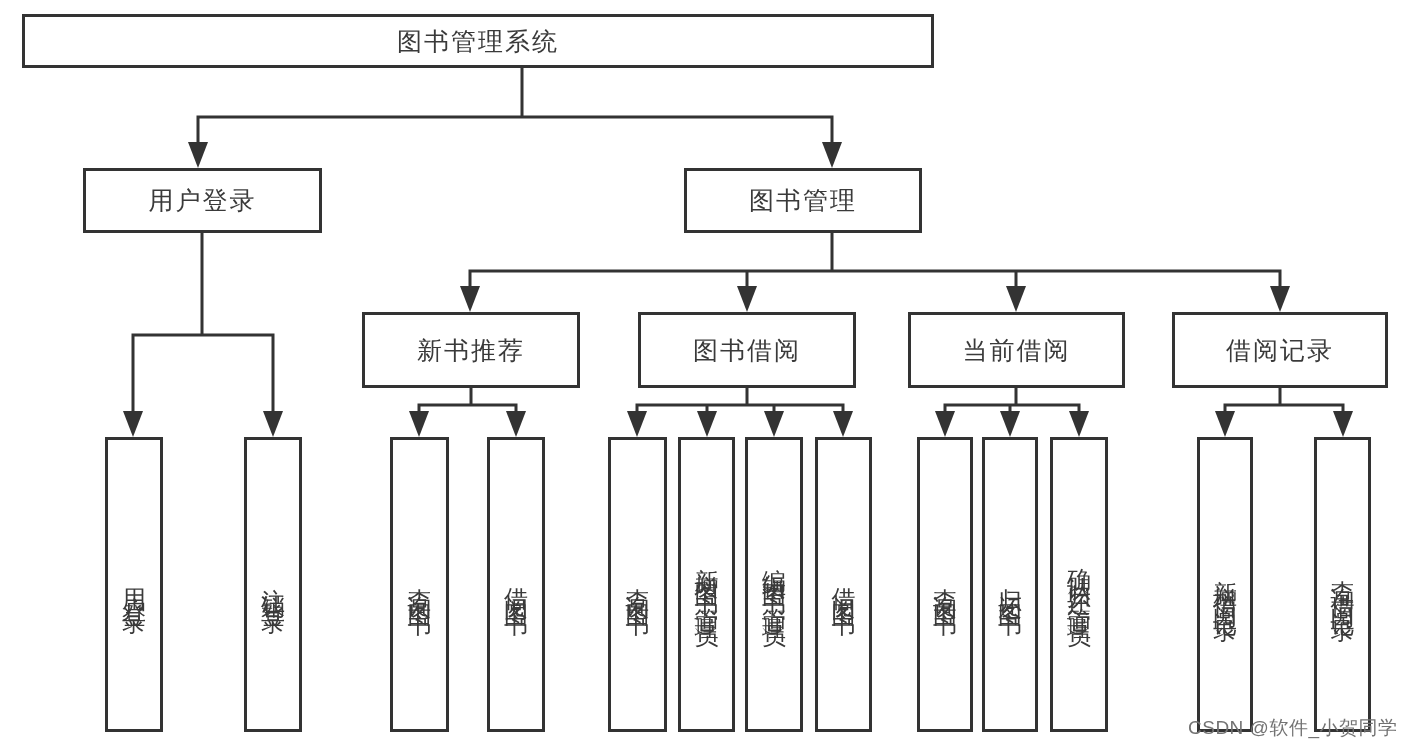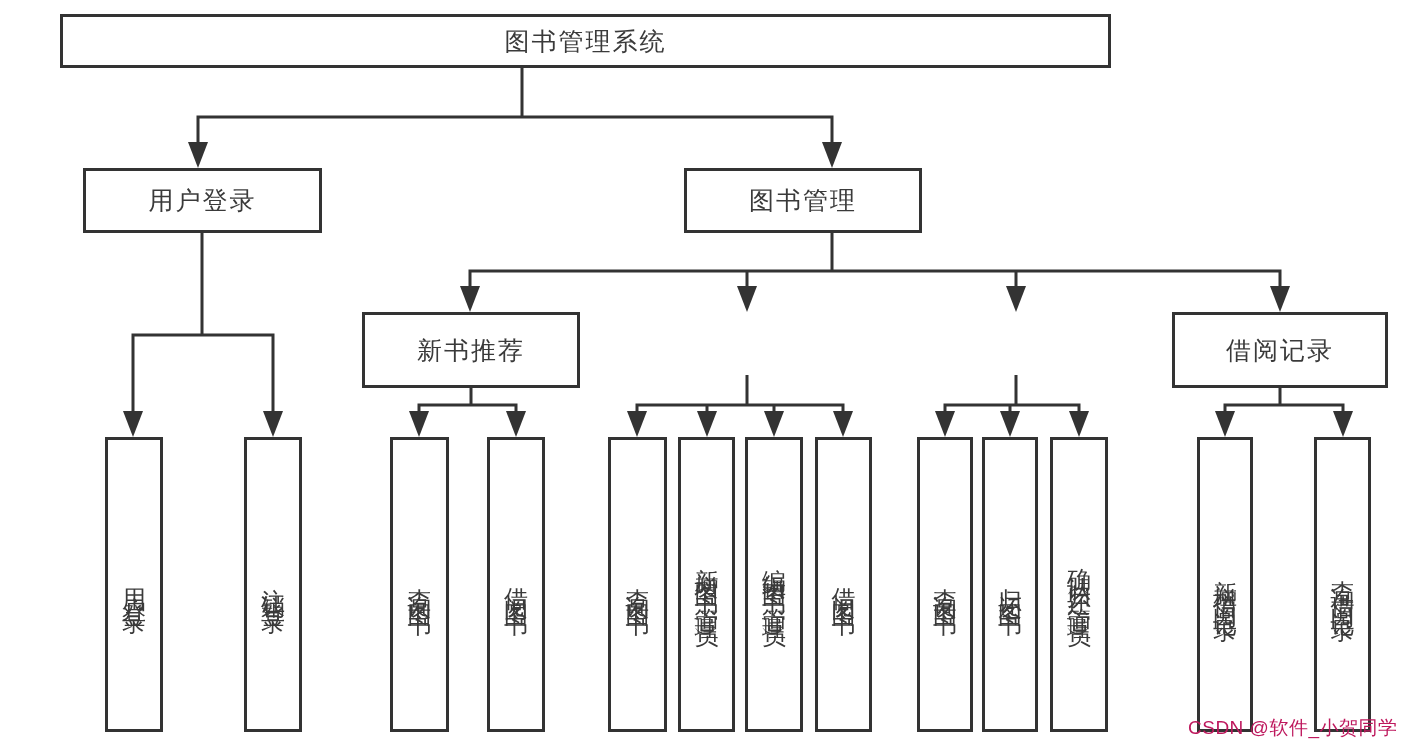--- a/index.html
+++ b/index.html
@@ -13,39 +13,39 @@
   .box{
     position:absolute;box-sizing:border-box;border:3px solid #333333;
     background:#ffffff;display:flex;align-items:center;justify-content:center;
   }
   .h-label{font-size:25px;letter-spacing:2px;white-space:nowrap;}
   .v-label{
     writing-mode:vertical-rl;text-orientation:mixed;
     font-size:24px;line-height:1;letter-spacing:8px;white-space:nowrap;
   }
   
-  .root-box   {left:22px;  top:14px;  width:1051px;height:54px;margin-left:38px;}
+  .root-box   {left:22px;  top:14px;  width:912px;height:54px;}
   .l2-login   {left:83px;  top:168px; width:239px; height:65px;}
   .l2-mgmt    {left:684px; top:168px; width:238px; height:65px;}
   .l3{top:312px;height:76px;}
   .l3-newbook {left:362px; width:218px;}
   .l3-borrow  {left:638px; width:218px;}
   .l3-current {left:908px; width:217px;}
   .l3-records {left:1172px;width:216px;}
   .leaf{top:437px;height:295px;}
   .lf-a1{left:105px;width:58px;}  .lf-a2{left:244px;width:58px;}
   .lf-b1{left:390px;width:59px;}  .lf-b2{left:487px;width:58px;}
   .lf-c1{left:608px;width:59px;}  .lf-c2{left:678px;width:57px;}
   .lf-c3{left:745px;width:58px;}  .lf-c4{left:815px;width:57px;}
   .lf-d1{left:917px;width:56px;}  .lf-d2{left:982px;width:56px;}
   .lf-d3{left:1050px;width:58px;}
   .lf-e1{left:1197px;width:56px;} .lf-e2{left:1314px;width:57px;}
   .watermark{
     position:absolute;left:1188px;top:715px;width:210px;
-    font-size:19px;color:#be185d;white-space:nowrap;z-index:5;
+    font-size:19px;color:#737373;white-space:nowrap;z-index:5;
     letter-spacing:0.5px;
   }
 </style>
 </head>
 <body>
 
 <div class="canvas">
 
   <svg class="connectors" width="1405" height="747" viewBox="0 0 1405 747">
     <path d="M522 68 V117 M198 147 V117 H832 V147"></path>
@@ -82,20 +82,26 @@
 
   <div class="box l2-login">
     <span class="h-label">用户登录</span>
   </div>
   <div class="box l2-mgmt">
     <span class="h-label">图书管理</span>
   </div>
 
   <div class="box l3 l3-newbook">
     <span class="h-label">新书推荐</span>
+  </div>
+  <div class="box l3 l3-borrow">
+    <span class="h-label">图书借阅</span>
+  </div>
+  <div class="box l3 l3-current">
+    <span class="h-label">当前借阅</span>
   </div>
   <div class="box l3 l3-records">
     <span class="h-label">借阅记录</span>
   </div>
 
   <div class="box leaf lf-a1">
     <span class="v-label">用户登录</span>
   </div>
   <div class="box leaf lf-a2">
     <span class="v-label">注销登录</span>

